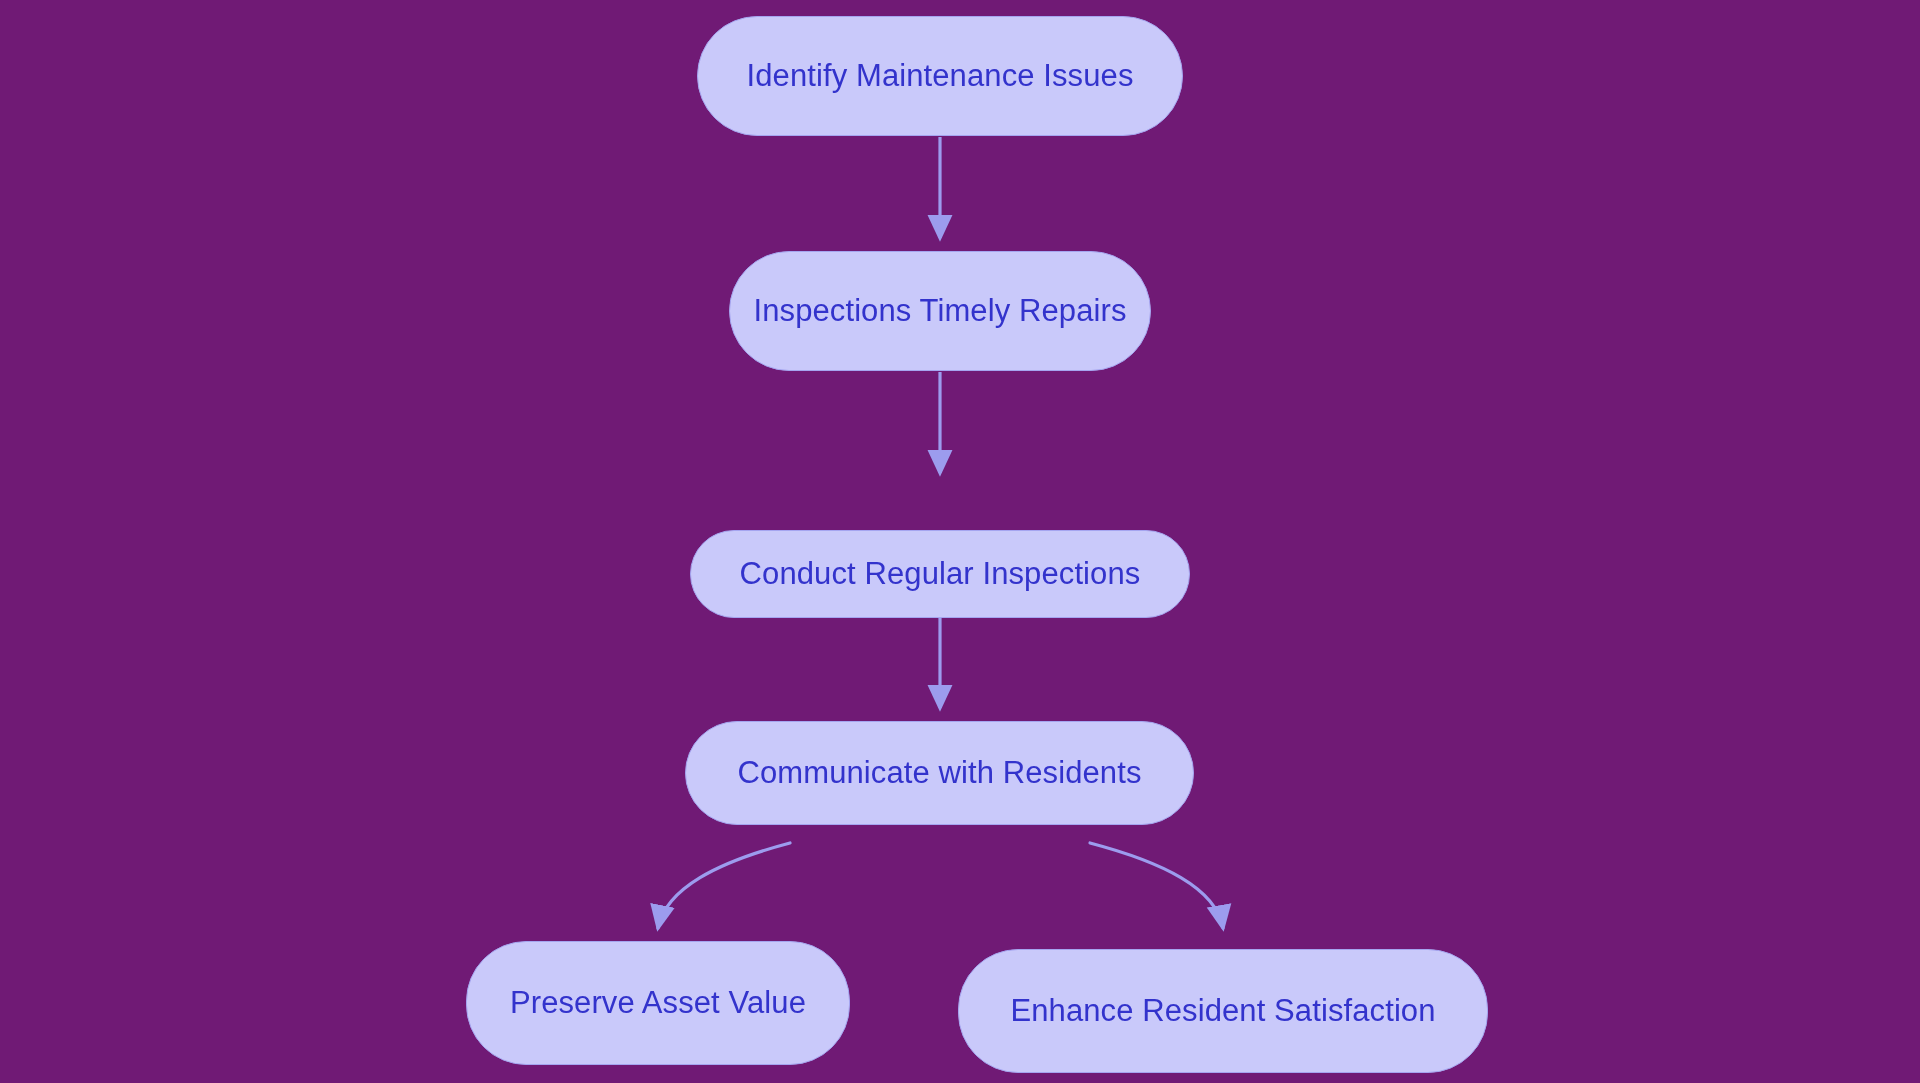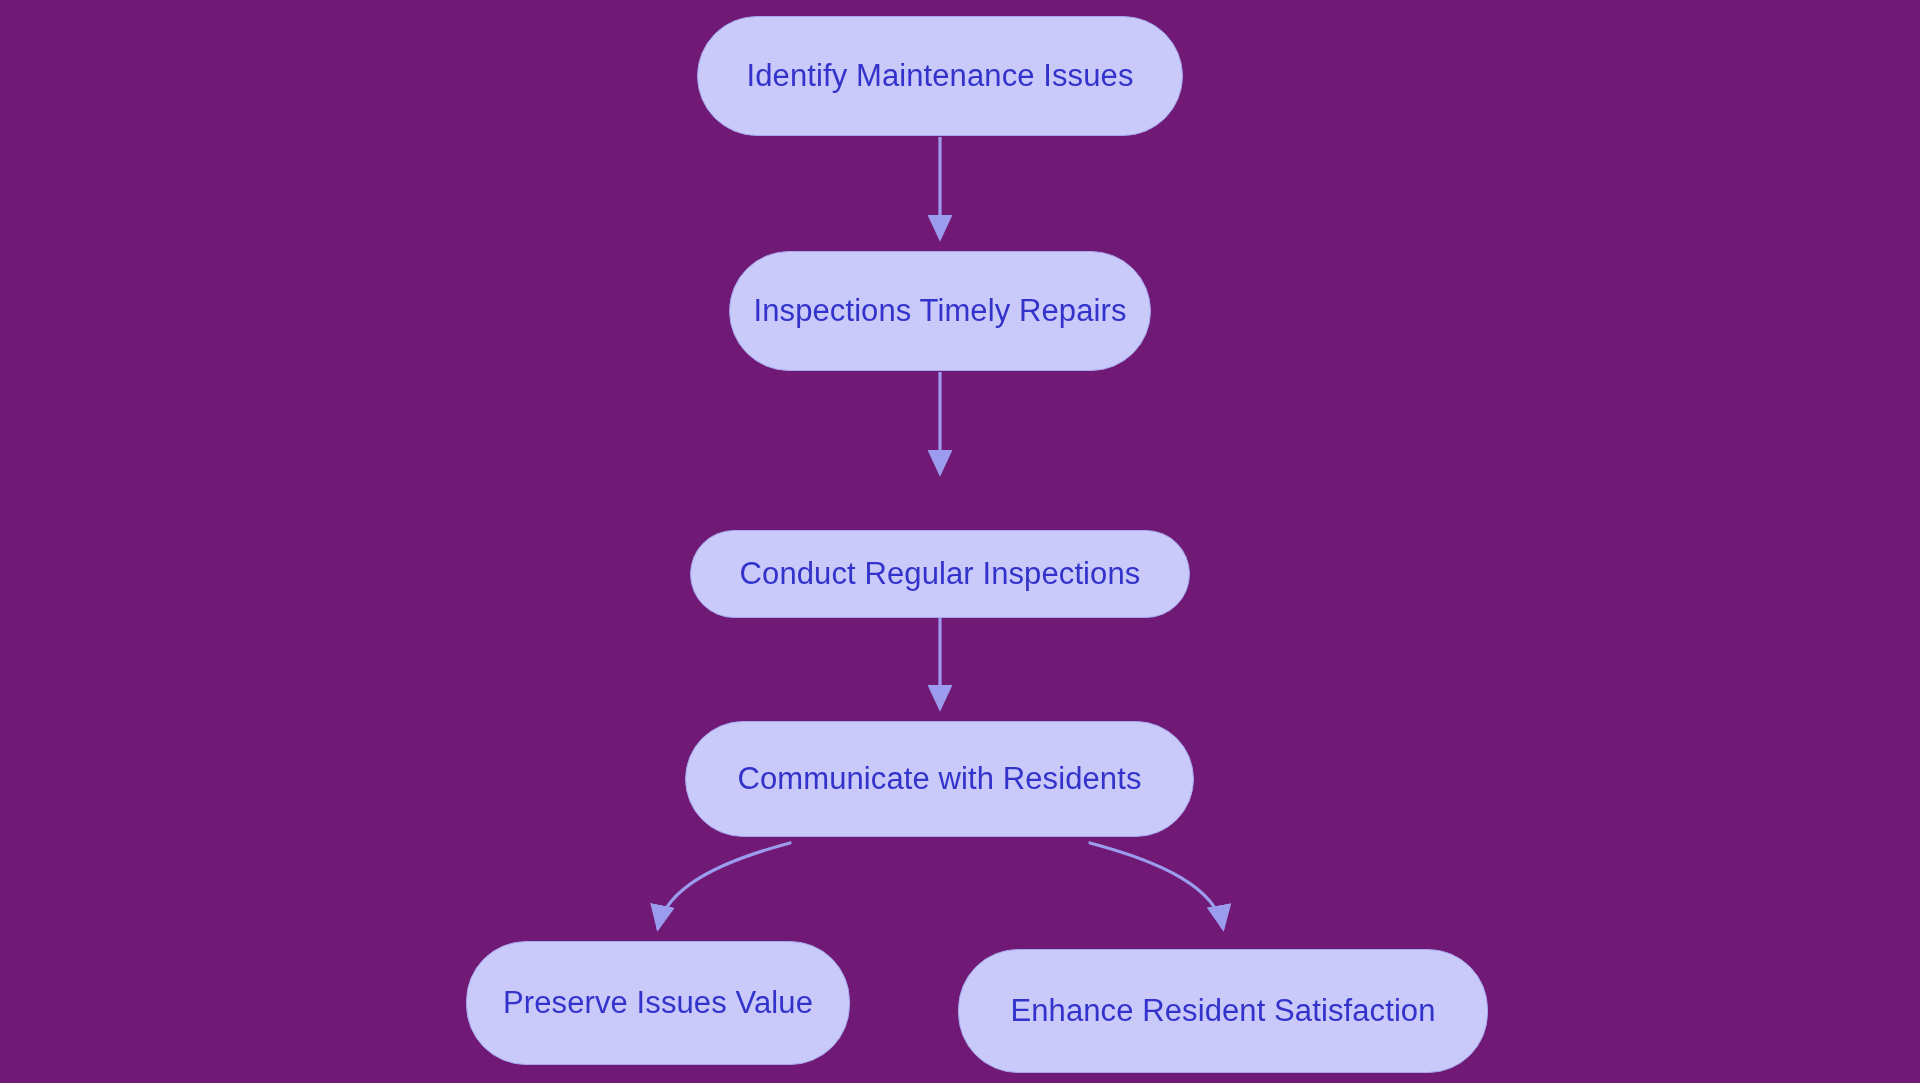--- a/index.html
+++ b/index.html
@@ -45,21 +45,21 @@
     font-weight: 400;
     letter-spacing: 0.1px;
     line-height: 1.15;
     white-space: nowrap;
   }
 
   
   #node-identify-maintenance-issues { left: 697px;  top: 16px;  width: 486px; height: 120px; }
   #node-prioritize-timely-repairs   { left: 729px;  top: 251px; width: 422px; height: 120px; }
   #node-conduct-regular-inspections { left: 690px;  top: 486px; width: 500px; height: 88px; margin-top: 44px; }
-  #node-communicate-with-residents  { left: 685px;  top: 721px; width: 509px; height: 116px; }
+  #node-communicate-with-residents  { left: 685px;  top: 721px; width: 509px; height: 104px; }
   #node-preserve-asset-value        { left: 466px;  top: 941px; width: 384px; height: 124px; }
   #node-enhance-resident-satisfaction { left: 958px; top: 941px; width: 530px; height: 124px; margin-top: 8px; }
 </style>
 </head>
 <body>
 
 <div id="canvas">
 
   <svg id="edge-layer" viewBox="0 0 1920 1083" width="1920" height="1083" xmlns="http://www.w3.org/2000/svg">
     <defs>
@@ -89,20 +89,20 @@
 
   <div class="node" id="node-conduct-regular-inspections">
     <span class="node-label">Conduct Regular Inspections</span>
   </div>
 
   <div class="node" id="node-communicate-with-residents">
     <span class="node-label">Communicate with Residents</span>
   </div>
 
   <div class="node" id="node-preserve-asset-value">
-    <span class="node-label">Preserve Issues Value</span>
+    <span class="node-label">Preserve Asset Value</span>
   </div>
 
   <div class="node" id="node-enhance-resident-satisfaction">
     <span class="node-label">Enhance Resident Satisfaction</span>
   </div>
 
 </div>
 
 </body></html>

